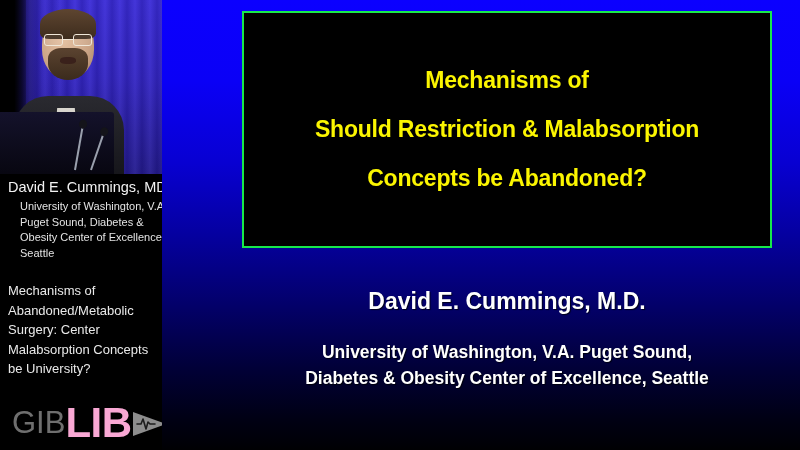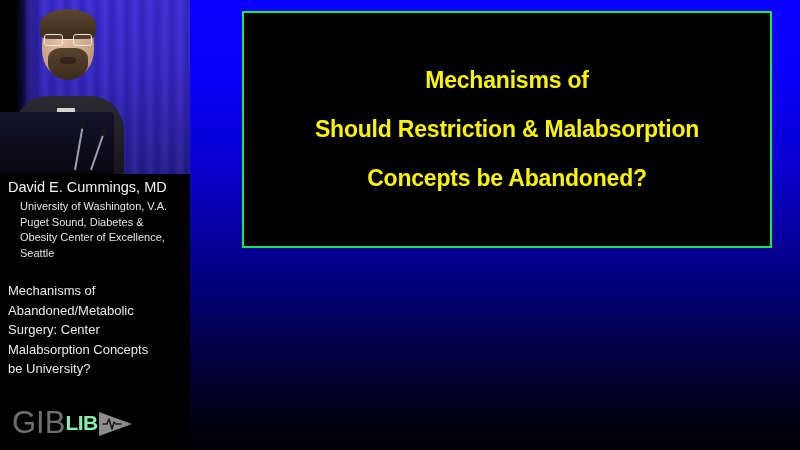--- a/index.html
+++ b/index.html
@@ -83,21 +83,21 @@
     line-height: 26px;
     margin-top: 26px;
     text-shadow: 1px 1px 1px rgba(0,0,0,0.75);
     white-space: nowrap;
   }
 
   
   .left-panel {
     position: absolute;
     left: 0; top: 0;
-    width: 190px;
+    width: 162px;
     height: 450px;
     background: #000000;
     overflow: hidden;
   }
 
   
   .video-thumb {
     position: absolute;
     left: 0; top: 0;
     width: 190px;
@@ -268,22 +268,22 @@
     height: 30px;
   }
   .logo-gib {
     color: #6f6f6f;
     font-size: 31px;
     font-weight: 300;
     letter-spacing: 0px;
     line-height: 30px;
   }
   .logo-lib {
-    color: #86efac;
-    font-size: 21px;
+    color: #f9a8d4;
+    font-size: 42px;
     font-weight: bold;
     letter-spacing: -0.5px;
     line-height: 30px;
   }
   .logo-play {
     margin-left: 1px;
     display: block;
   }
 </style>
 </head>
@@ -292,20 +292,25 @@
 <div class="screen">
 
   <div class="slide-bg"></div>
 
   <div class="title-box">
     <div class="title-line">Mechanisms of</div>
     <div class="title-line">Should Restriction &amp; Malabsorption</div>
     <div class="title-line">Concepts be Abandoned?</div>
   </div>
 
+  <div class="presenter">
+    <div class="presenter-name">David E. Cummings, M.D.</div>
+    <div class="presenter-affil">University of Washington, V.A. Puget Sound,</div>
+    <div class="presenter-affil" style="margin-top:0">Diabetes &amp; Obesity Center of Excellence, Seattle</div>
+  </div>
 
   <div class="left-panel">
 
     <div class="video-thumb">
       <div class="curtain"></div>
       <div class="curtain-dark-left"></div>
       <div class="person-body"></div>
       <div class="shirt"></div>
       <div class="tie"></div>
       <div class="head"></div>

